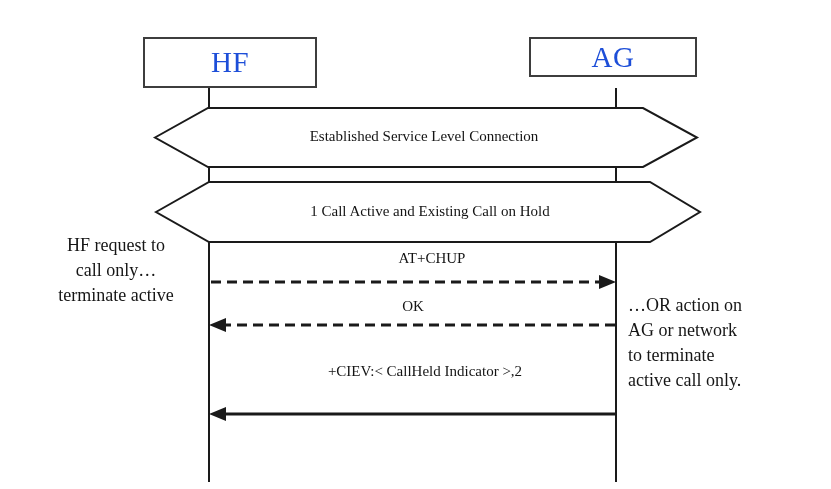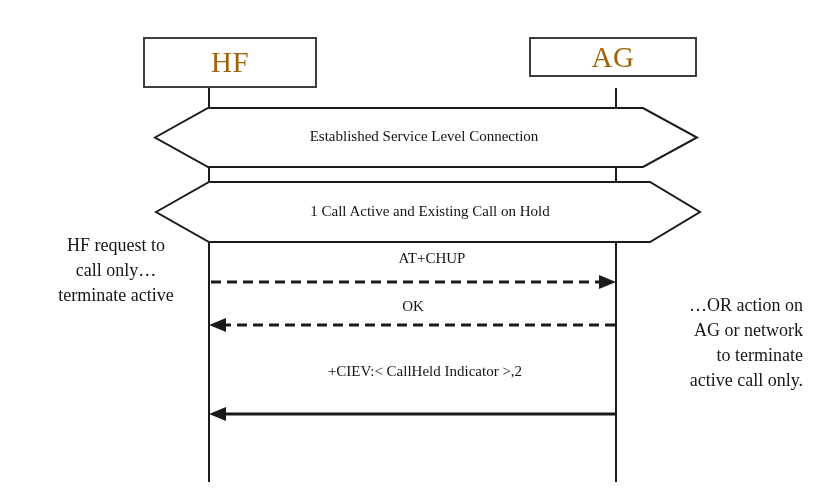--- a/index.html
+++ b/index.html
@@ -22,21 +22,21 @@
     box-sizing: border-box;
     border: 2px solid #3d3d3d;
     background: #ffffff;
     display: flex;
     align-items: center;
     justify-content: center;
   }
   .actor-label {
     font-size: 29px;
     line-height: 1;
-    color: #a16207;
+    color: #1d4ed8;
     letter-spacing: 0.5px;
   }
   .banner-label {
     position: absolute;
     transform: translateX(-50%);
     font-size: 15px;
     white-space: nowrap;
     color: #141414;
   }
   .msg-label {
@@ -46,21 +46,21 @@
     white-space: nowrap;
     color: #141414;
   }
   .note {
     position: absolute;
     font-size: 18px;
     line-height: 25px;
     color: #161616;
   }
   .note-left { text-align: center; }
-  .note-right { text-align: right; }
+  .note-right { text-align: left; }
 </style>
 </head>
 <body>
 
 <div class="stage">
 
   <svg class="layer" viewBox="0 0 831 489" xmlns="http://www.w3.org/2000/svg">
 
     <line x1="209" y1="88" x2="209" y2="482" stroke="#1a1a1a" stroke-width="2"></line>
     <line x1="616" y1="88" x2="616" y2="482" stroke="#1a1a1a" stroke-width="2"></line>

